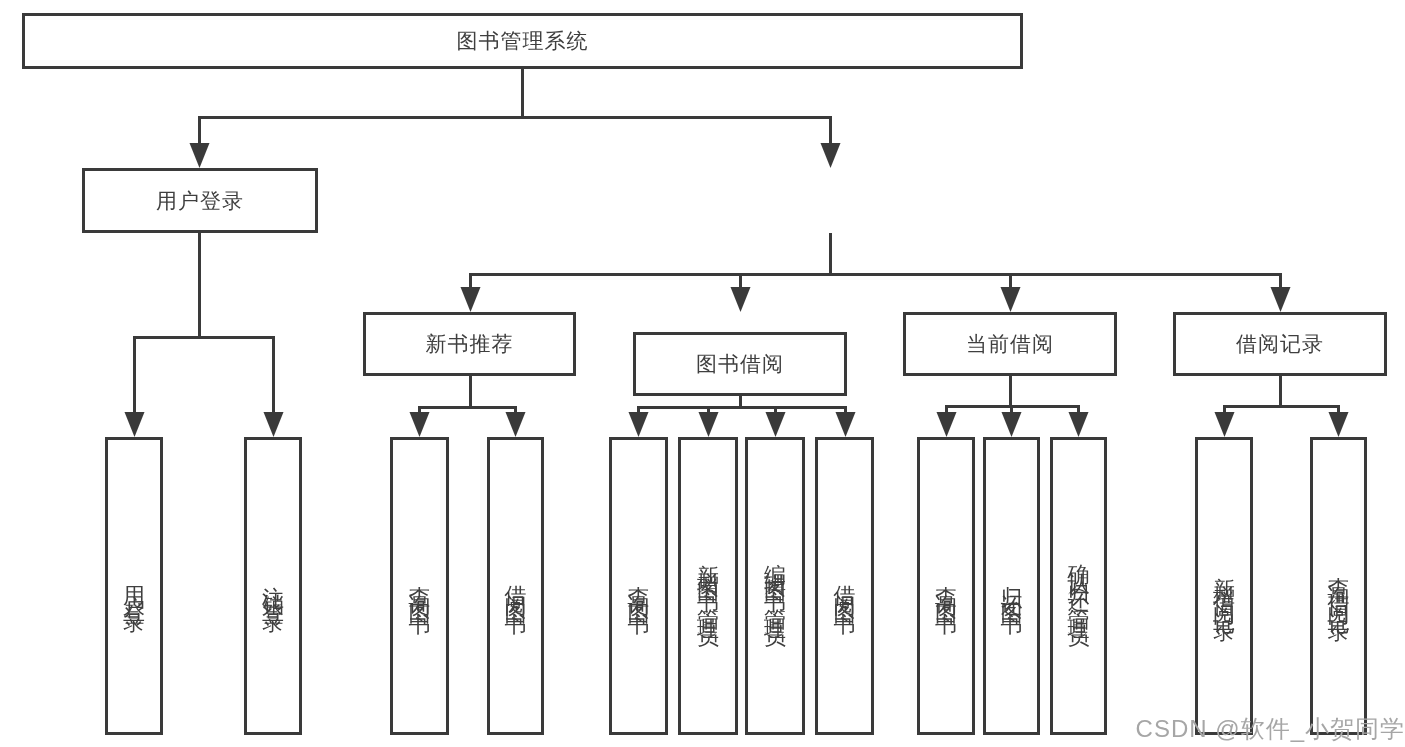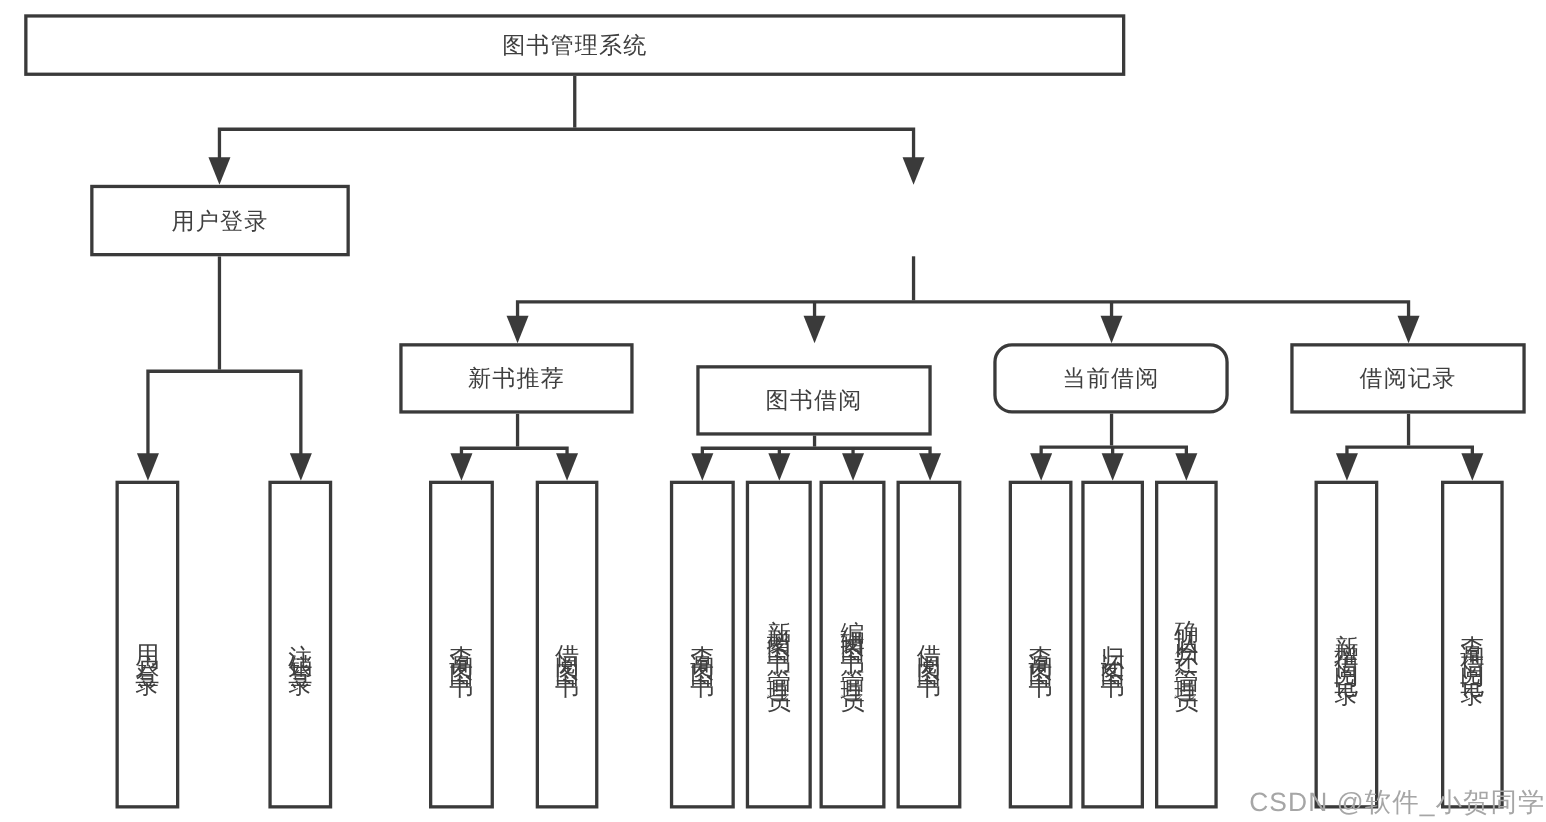--- a/index.html
+++ b/index.html
@@ -107,21 +107,21 @@
   <div class="box hbox" style="left:82px;top:168px;width:236px;height:65px;">
     <span>用户登录</span>
   </div>
 
   <div class="box hbox" style="left:363px;top:312px;width:213px;height:64px;">
     <span>新书推荐</span>
   </div>
   <div class="box hbox" style="left:633px;top:312px;width:214px;height:64px;margin-top:20px;">
     <span>图书借阅</span>
   </div>
-  <div class="box hbox" style="left:903px;top:312px;width:214px;height:64px;border-radius:17px;">
+  <div class="box hbox" style="left:903px;top:312px;width:214px;height:64px;">
     <span>当前借阅</span>
   </div>
   <div class="box hbox" style="left:1173px;top:312px;width:214px;height:64px;">
     <span>借阅记录</span>
   </div>
 
   <div class="box vbox" style="left:105px;top:437px;width:58px;height:298px;">
     <span>用户登录</span>
   </div>
   <div class="box vbox" style="left:244px;top:437px;width:58px;height:298px;">

